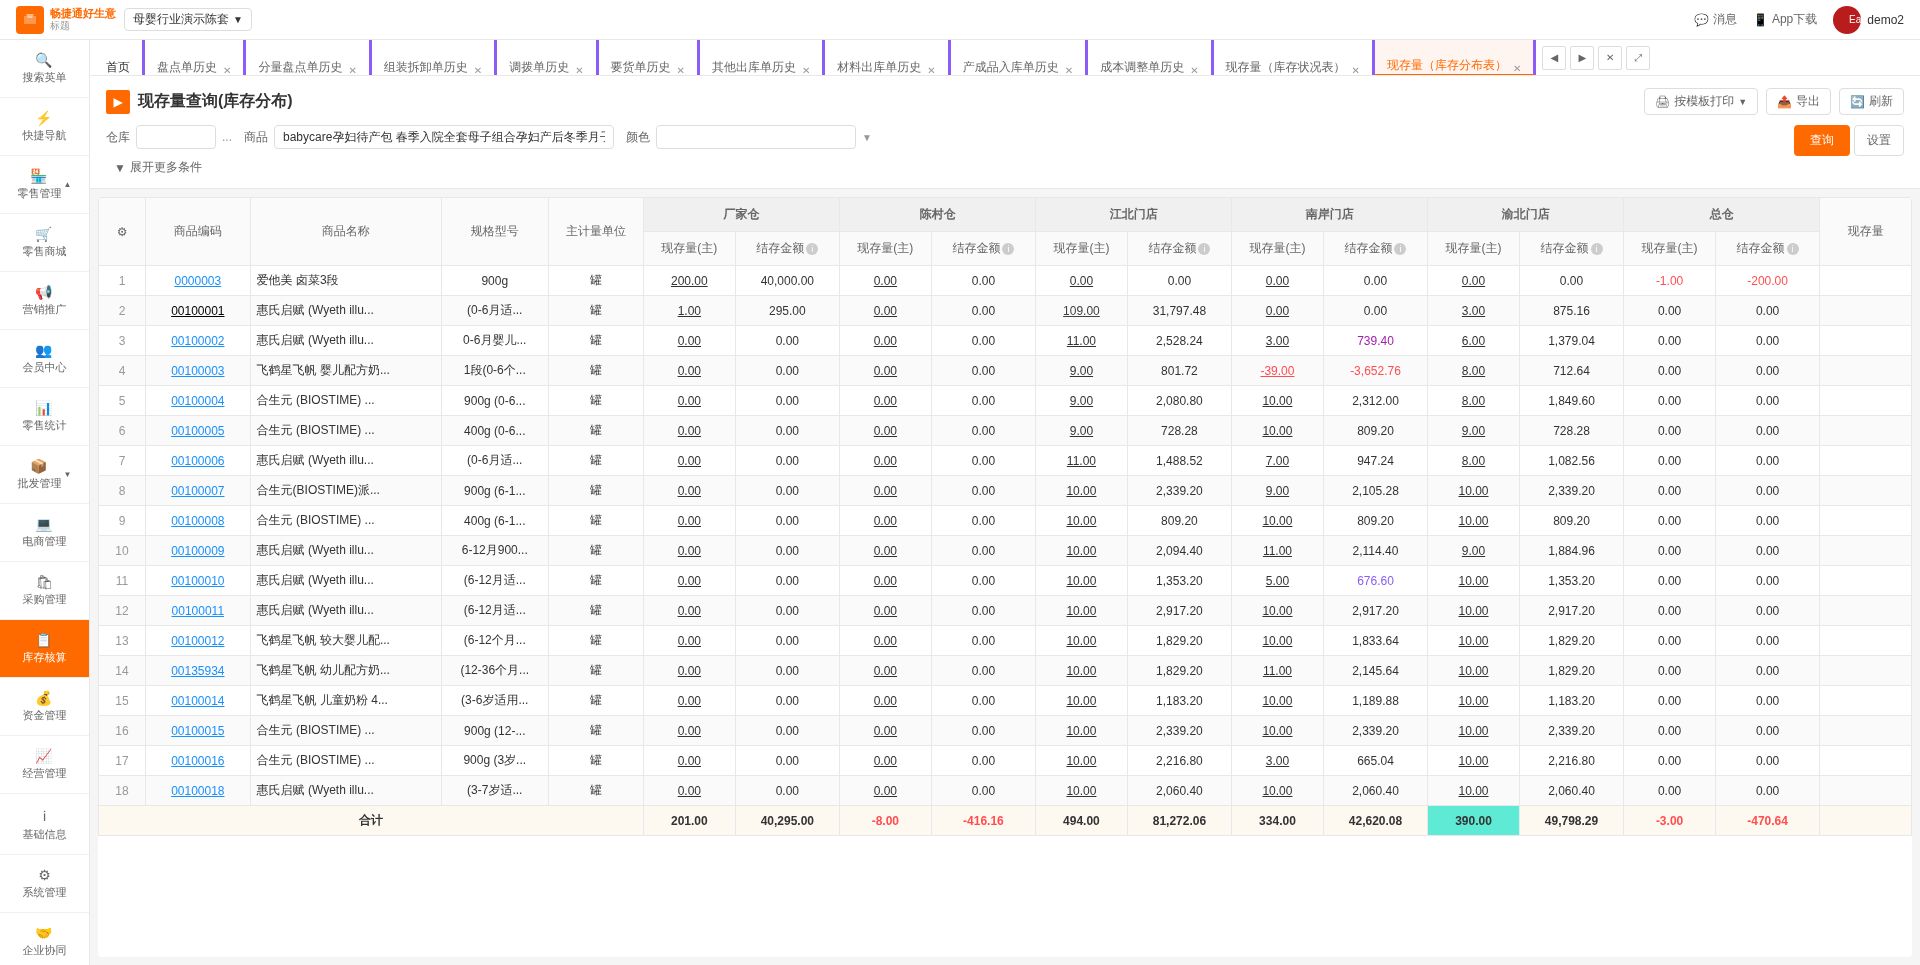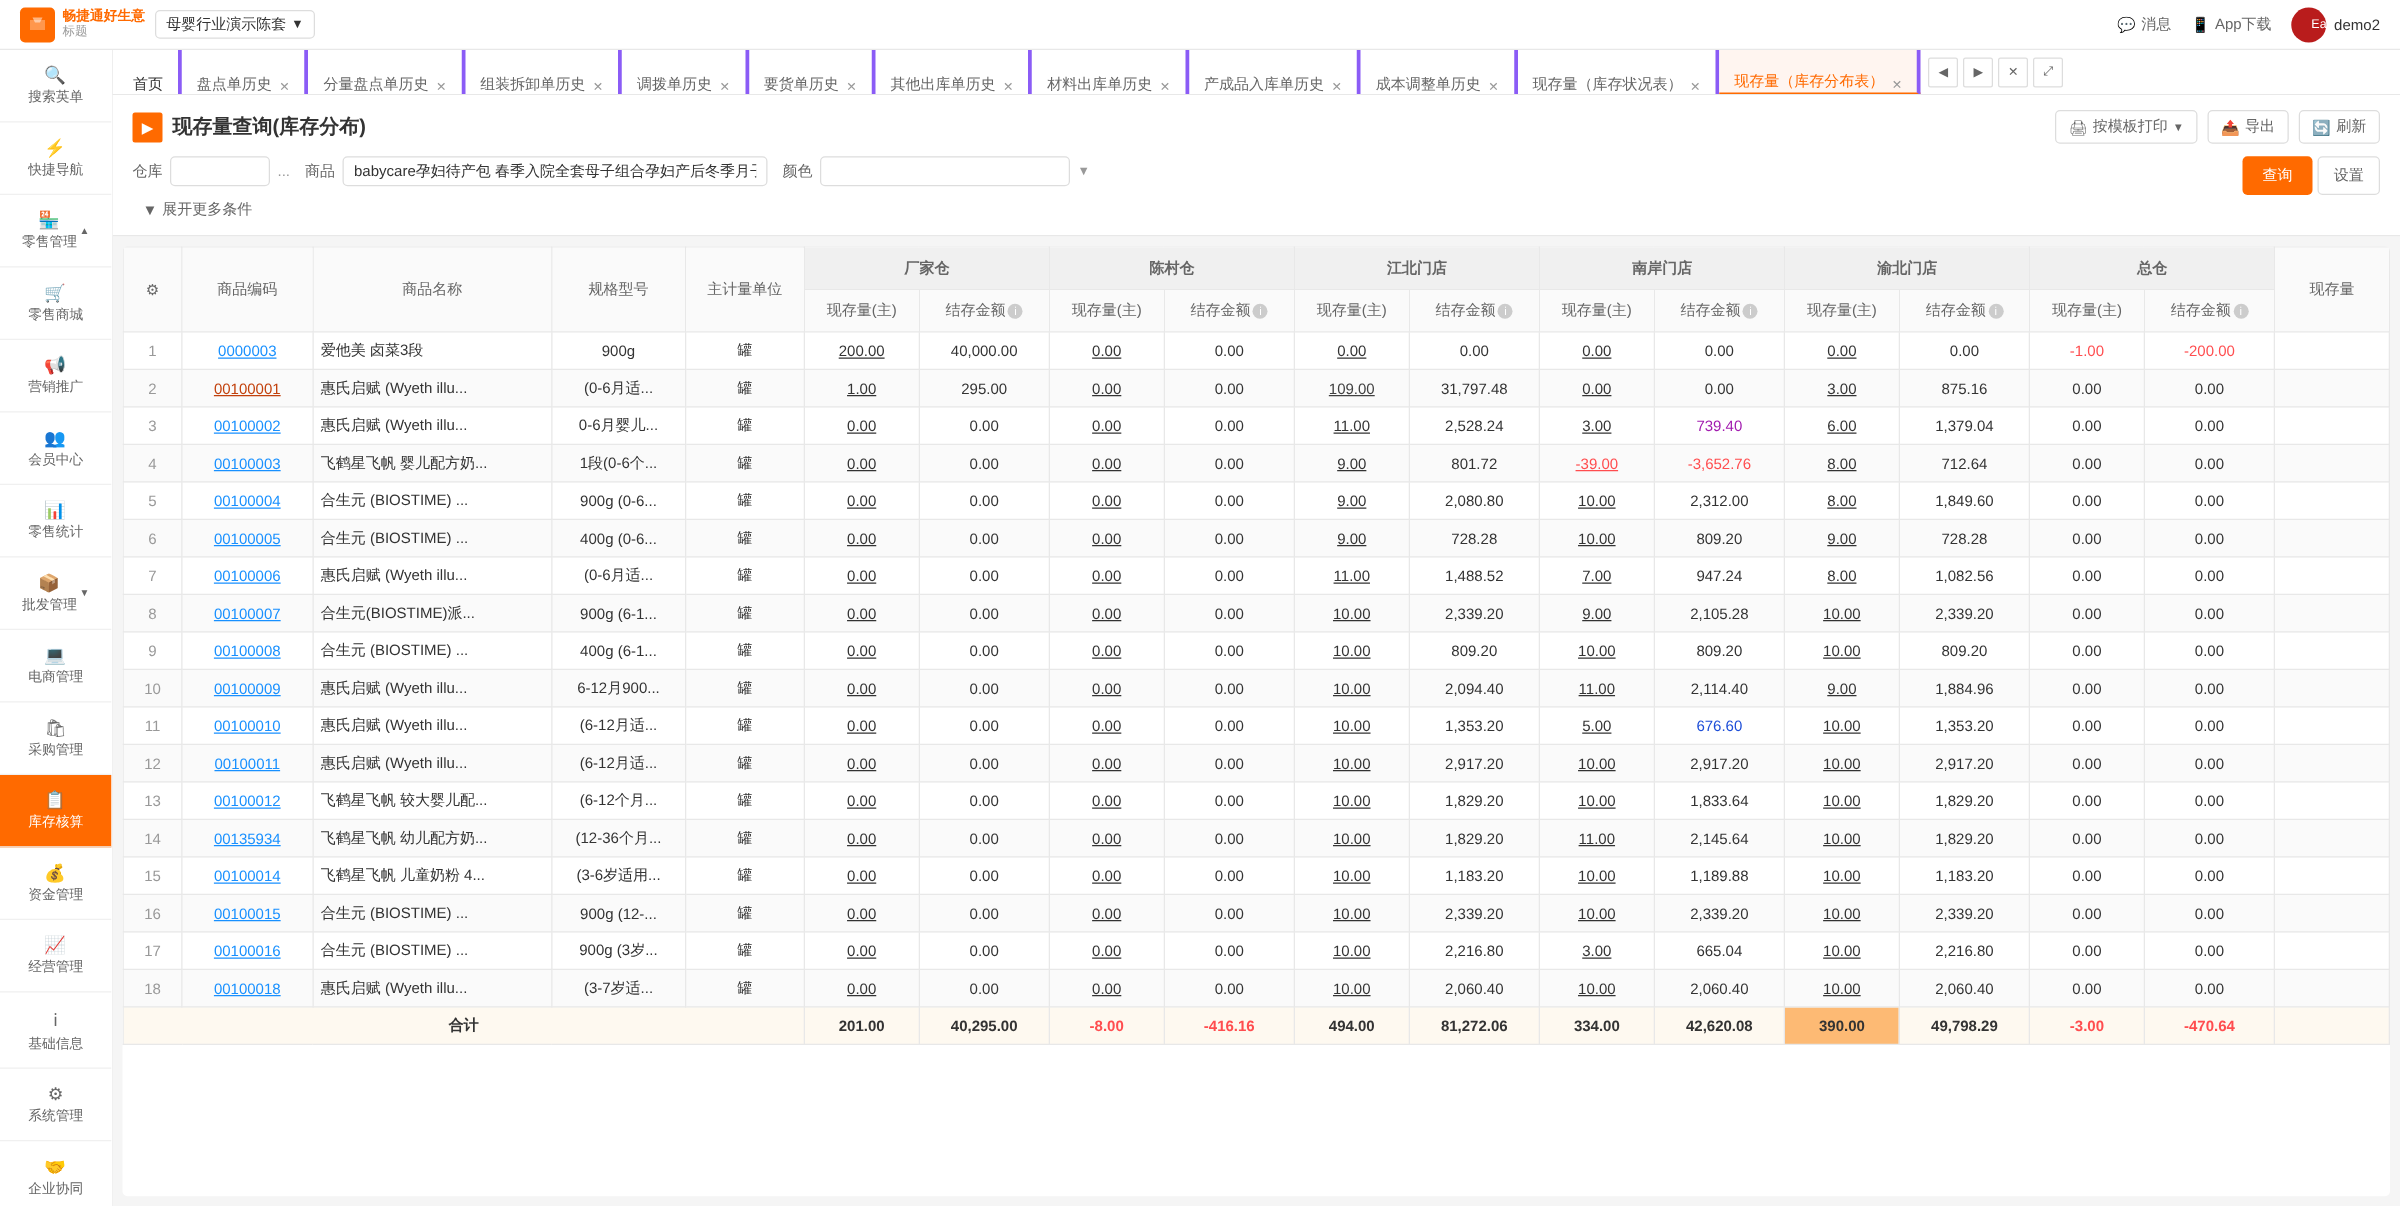--- a/index.html
+++ b/index.html
@@ -361,21 +361,21 @@
     <td class="underline" style="color:#333;text-decoration:underline;cursor:pointer;">0.00</td>
     <td style="color:#333;">0.00</td>
     <td class="underline" style="text-decoration:underline;cursor:pointer;">0.00</td>
     <td>0.00</td>
     <td style="color:#ff4d4f;">-1.00</td>
     <td style="color:#ff4d4f;">-200.00</td>
     <td></td>
   </tr>
               <tr style="background: rgb(250, 250, 250);">
     <td style="color:#999;">2</td>
-    <td class="underline" style="color:#c2410c;text-decoration:underline;cursor:pointer;">00100001</td>
+    <td class="underline" style="color:#000000;text-decoration:underline;cursor:pointer;">00100001</td>
     <td class="text-left">惠氏启赋 (Wyeth illu...</td>
     <td>(0-6月适...</td>
     <td>罐</td>
     <td class="underline" style="color:#333;text-decoration:underline;cursor:pointer;">1.00</td>
     <td>295.00</td>
     <td class="underline" style="color:#333;text-decoration:underline;cursor:pointer;">0.00</td>
     <td>0.00</td>
     <td class="underline" style="color:#404040;text-decoration:underline;cursor:pointer;">109.00</td>
     <td>31,797.48</td>
     <td class="underline" style="color:#333;text-decoration:underline;cursor:pointer;">0.00</td>
@@ -552,21 +552,21 @@
     <td class="text-left">惠氏启赋 (Wyeth illu...</td>
     <td>(6-12月适...</td>
     <td>罐</td>
     <td class="underline" style="color:#333;text-decoration:underline;cursor:pointer;">0.00</td>
     <td>0.00</td>
     <td class="underline" style="color:#333;text-decoration:underline;cursor:pointer;">0.00</td>
     <td>0.00</td>
     <td class="underline" style="color:#333;text-decoration:underline;cursor:pointer;">10.00</td>
     <td>1,353.20</td>
     <td class="underline" style="color:#333;text-decoration:underline;cursor:pointer;">5.00</td>
-    <td style="color:#1d4ed8;">676.60</td>
+    <td style="color:#8b5cf6;">676.60</td>
     <td class="underline" style="text-decoration:underline;cursor:pointer;">10.00</td>
     <td>1,353.20</td>
     <td style="color:#333;">0.00</td>
     <td style="color:#333;">0.00</td>
     <td></td>
   </tr>
               <tr style="background: rgb(250, 250, 250);">
     <td style="color:#999;">12</td>
     <td class="underline" style="color:#1890ff;text-decoration:underline;cursor:pointer;">00100011</td>
     <td class="text-left">惠氏启赋 (Wyeth illu...</td>
@@ -709,21 +709,21 @@
               <tr style="background: rgb(254, 249, 240); font-weight: bold;">
   <td colspan="5" style="text-align:center;background:#fef9f0;">合计</td>
   <td style="background:#fef9f0;">201.00</td>
   <td style="background:#fef9f0;">40,295.00</td>
   <td style="color:#ff4d4f;background:#fef9f0;">-8.00</td>
   <td style="color:#ff4d4f;background:#fef9f0;">-416.16</td>
   <td style="background:#fef9f0;">494.00</td>
   <td style="background:#fef9f0;">81,272.06</td>
   <td style="background:#fef9f0;">334.00</td>
   <td style="background:#fef9f0;">42,620.08</td>
-  <td style="background:#fdba74;">390.00</td>
+  <td style="background:#5eead4;">390.00</td>
   <td style="background:#fef9f0;">49,798.29</td>
   <td style="color:#ff4d4f;background:#fef9f0;">-3.00</td>
   <td style="color:#ff4d4f;background:#fef9f0;">-470.64</td>
   <td style="background:#fef9f0;"></td>
 </tr>
             </tbody>
         </table>
       </div>
     </div>
   </div>

